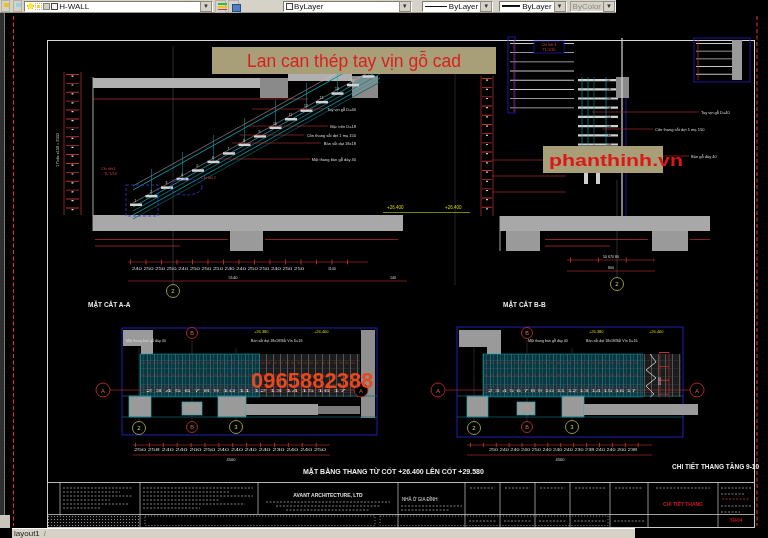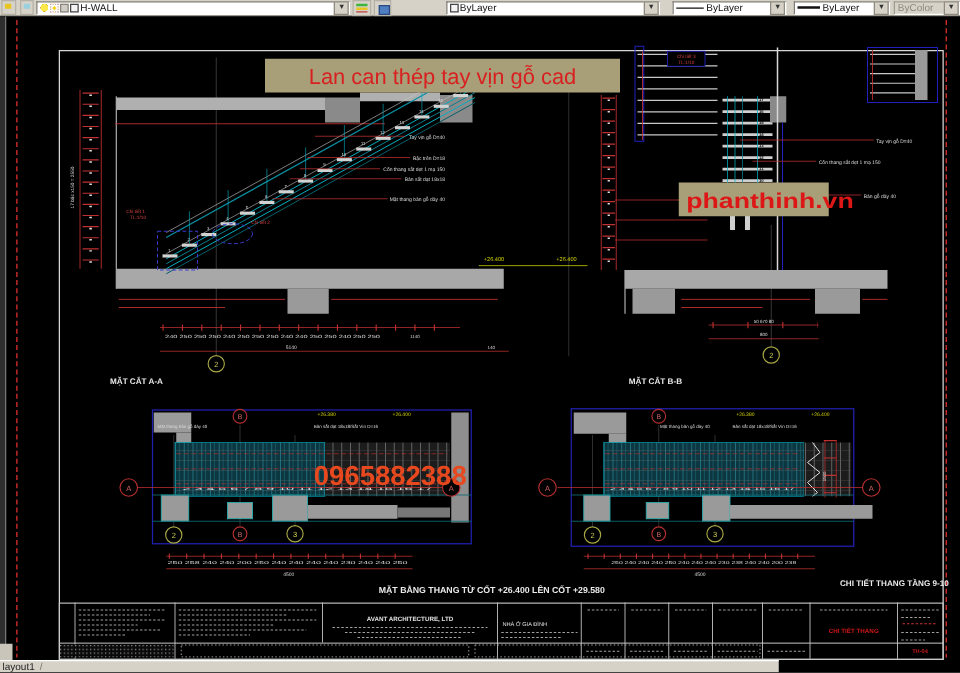--- a/index.html
+++ b/index.html
@@ -1,19 +1,19 @@
 <!DOCTYPE html>
 <html><head>
 <meta charset="utf-8">
 <style>
   html,body{margin:0;padding:0;background:#555;}
   #stage{position:relative;width:768px;height:538px;overflow:hidden;background:#000;
          font-family:"Liberation Sans",sans-serif;}
   
-  .toolbar{position:absolute;left:0;top:0;width:768px;height:13px;background:#d6d2c8;
+  .toolbar{position:absolute;left:0;top:0;width:616px;height:13px;background:#d6d2c8;
            border-bottom:1px solid #9a968c;display:flex;align-items:center;gap:2px;box-sizing:border-box;}
   .tbicon{width:11px;height:10px;margin-left:1px;background:#d6d2c8;border:1px solid #b5b1a6;
           display:inline-block;position:relative;}
   .tbicon i{position:absolute;left:2px;top:2px;width:5px;height:4px;background:#e8c520;display:block;}
   .combo{height:11px;background:#fff;border-top:1px solid #7e7a70;border-left:1px solid #7e7a70;
          border-bottom:1px solid #fff;border-right:1px solid #fff;display:flex;align-items:center;
          font-size:8px;color:#111;box-sizing:border-box;padding-left:2px;position:relative;}
   .combo .cval{flex:1;white-space:nowrap;overflow:hidden;line-height:9px;}
   .combo .carrow{width:10px;height:9px;background:#d6d2c8;border:1px solid #8f8b81;color:#333;
          font-size:6px;line-height:8px;text-align:center;margin-left:2px;}
@@ -24,21 +24,21 @@
   .ic-sw{background:#f4f4f4;border:1px solid #444;box-sizing:border-box;}
   .btn14{width:14px;height:11px;background:#d6d2c8;border:1px solid #b5b1a6;position:relative;}
   .btn14 .b1{position:absolute;left:2px;top:2px;width:9px;height:2px;background:#3db53d;}
   .btn14 .b2{position:absolute;left:2px;top:5px;width:9px;height:2px;background:#e8c520;}
   .btn14 .b3{position:absolute;left:2px;top:8px;width:9px;height:1px;background:#c04040;}
   .btn14 .sq{position:absolute;left:3px;top:3px;width:7px;height:6px;background:#4f7fc0;border:1px solid #2a4a80;}
   .linesample{display:inline-block;width:22px;height:1px;background:#111;margin-right:2px;}
   .lwsample{display:inline-block;width:18px;height:2px;background:#111;margin-right:2px;}
   .combo.disabled{background:#d6d2c8;color:#8d897f;border-top-color:#a09c92;border-left-color:#a09c92;}
   
-  .statusbar{position:absolute;left:0;top:528px;width:623px;height:10px;background:#d6d2c8;
+  .statusbar{position:absolute;left:12px;top:528px;width:623px;height:10px;background:#d6d2c8;
              border-top:1px solid #fff;font-size:8px;color:#222;display:flex;align-items:center;box-sizing:border-box;}
   .tab{padding:0 2px 0 2px;line-height:9px;white-space:nowrap;}
   .tabslash{color:#7a766c;margin-left:2px;}
   
   #cad{position:absolute;left:0;top:13px;}
   text{font-family:"Liberation Sans",sans-serif;}
 </style>
 </head>
 <body>
 

